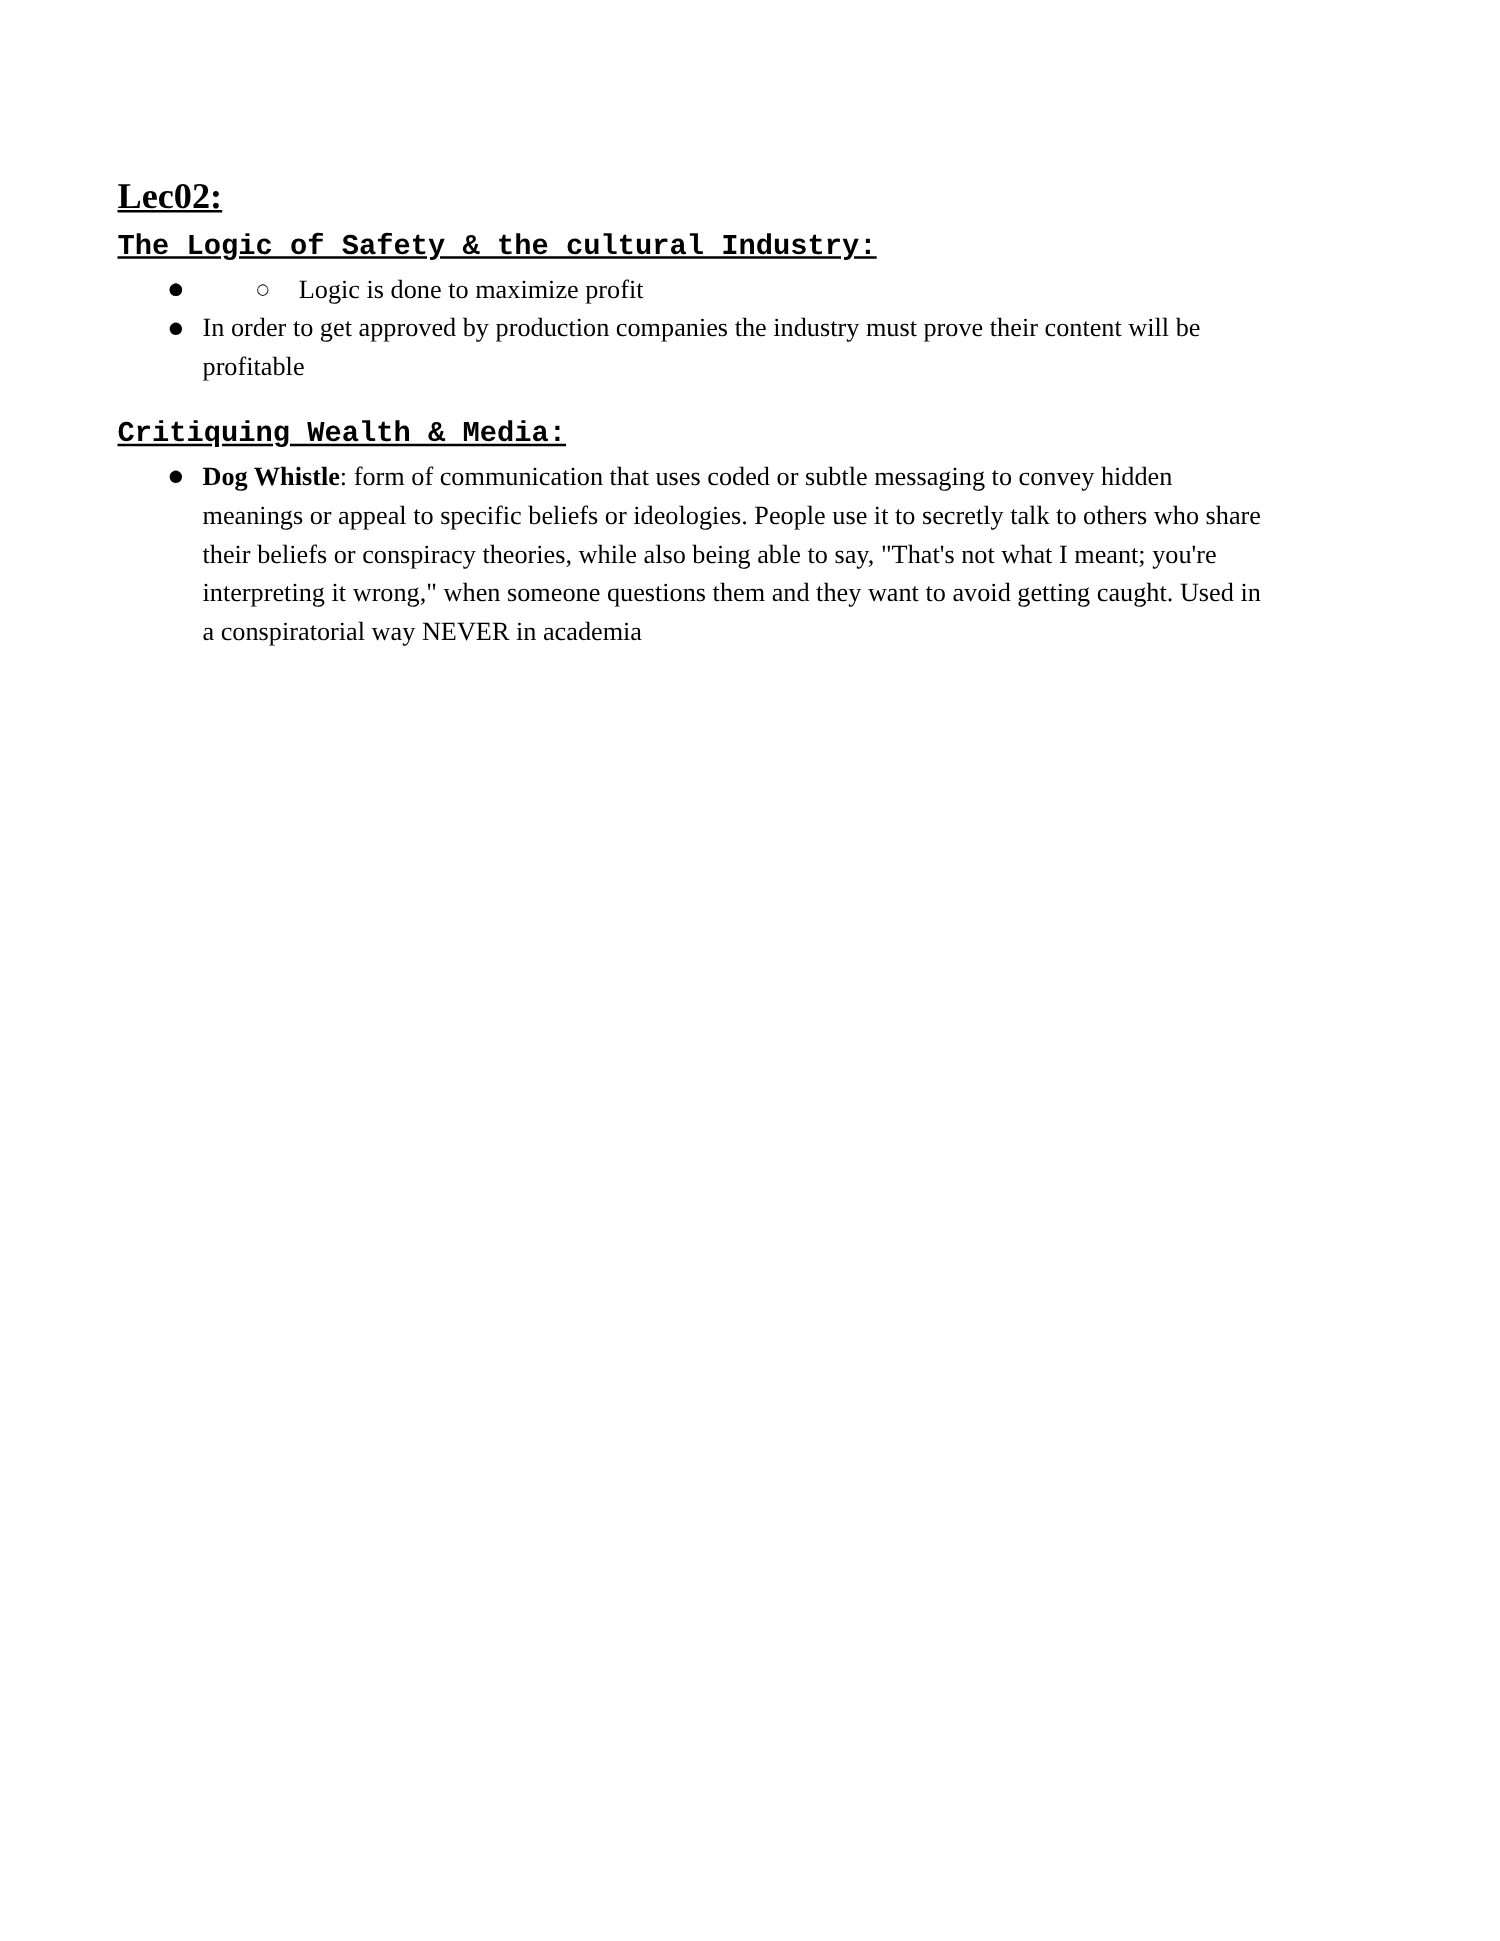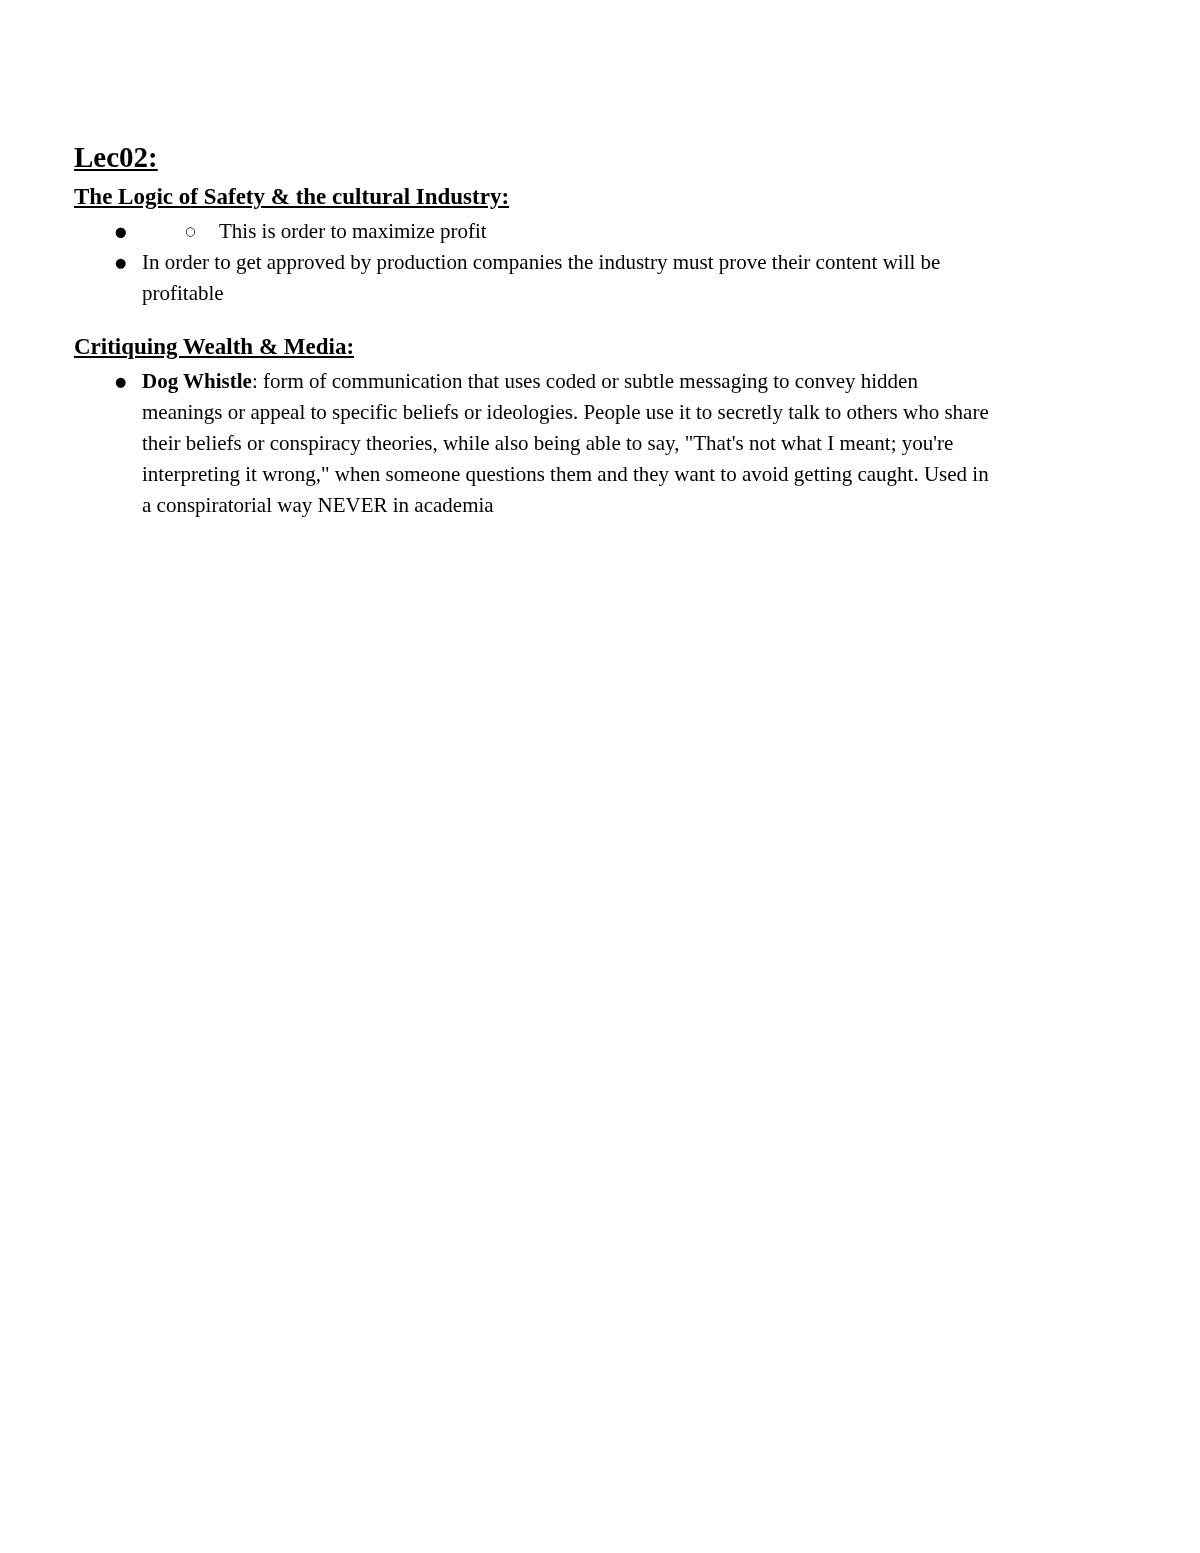--- a/index.html
+++ b/index.html
@@ -8,35 +8,36 @@
     width: 1200px;
     height: 1553px;
     font-family: "Liberation Serif", serif;
     color: #000000;
     overflow: hidden;
   }
   .page {
     width: 1200px;
     height: 1553px;
     background: #ffffff;
-    padding: 138px 140px 0 74px;
+    padding: 138px 140px 0 94px;
   }
   .doc-title {
     font-size: 29px;
     font-weight: bold;
     text-decoration: underline;
     line-height: 38px;
     margin-bottom: 6px;
   }
   .section-heading {
     font-size: 23px;
     font-weight: bold;
     text-decoration: underline;
     line-height: 30px;
     margin-bottom: 4px;
+    font-family: Liberation Mono, monospace;
   }
   .section-2 { margin-top: 23px; }
   ul { list-style: none; }
   .l1 > li {
     position: relative;
     padding-left: 68px;
     font-size: 21px;
     line-height: 31px;
     max-width: 925px;
   }
@@ -70,21 +71,21 @@
     <ul class="l1">
       <li>
         <span class="marker">●</span>
       </li>
 
       <li>
         <span class="marker">●</span>
         <ul class="l2">
           <li>
             <span class="marker">○</span>
-            <span class="li-text">This is order to maximize profit</span>
+            <span class="li-text">Logic is done to maximize profit</span>
           </li>
         </ul>
       </li>
 
       <li>
         <span class="marker">●</span>
         <span class="li-text">In order to get approved by production companies the industry must prove their content will be profitable</span>
       </li>
     </ul>
   </section>

